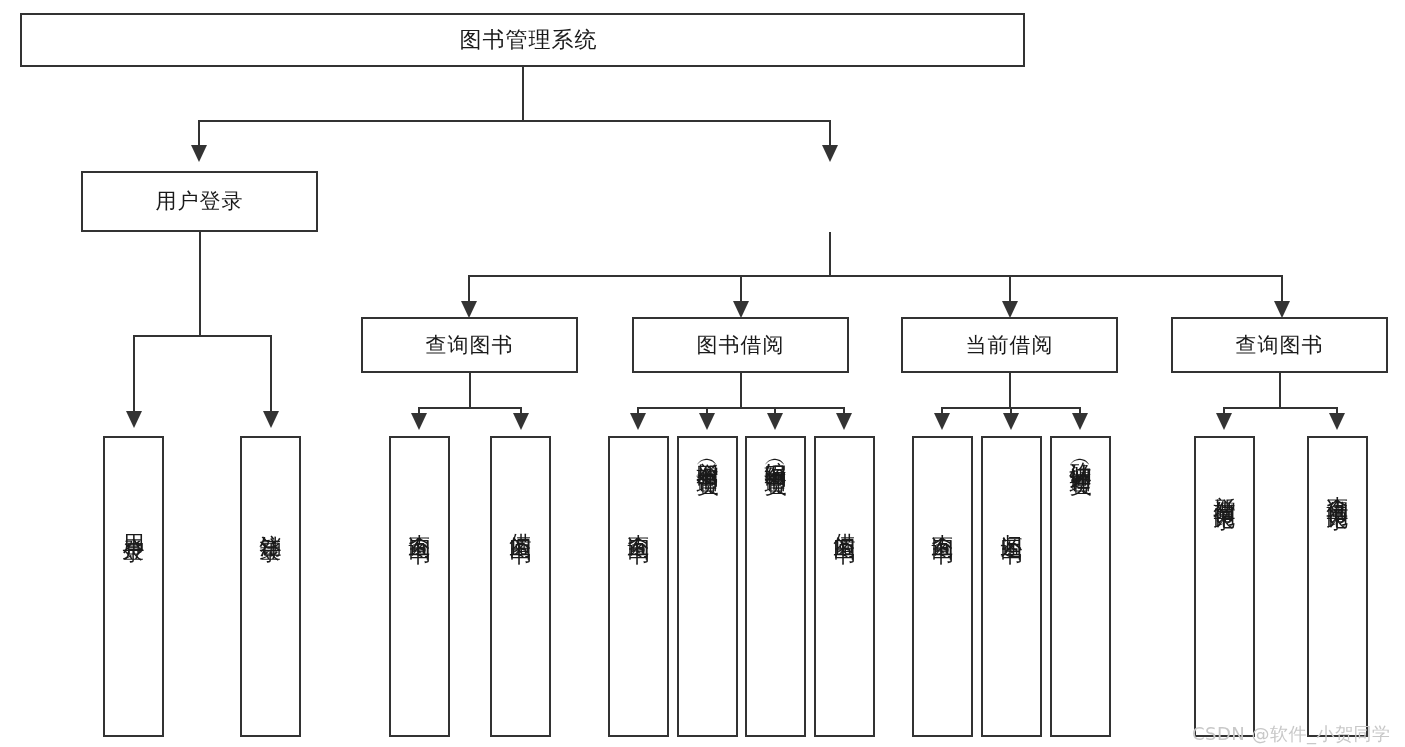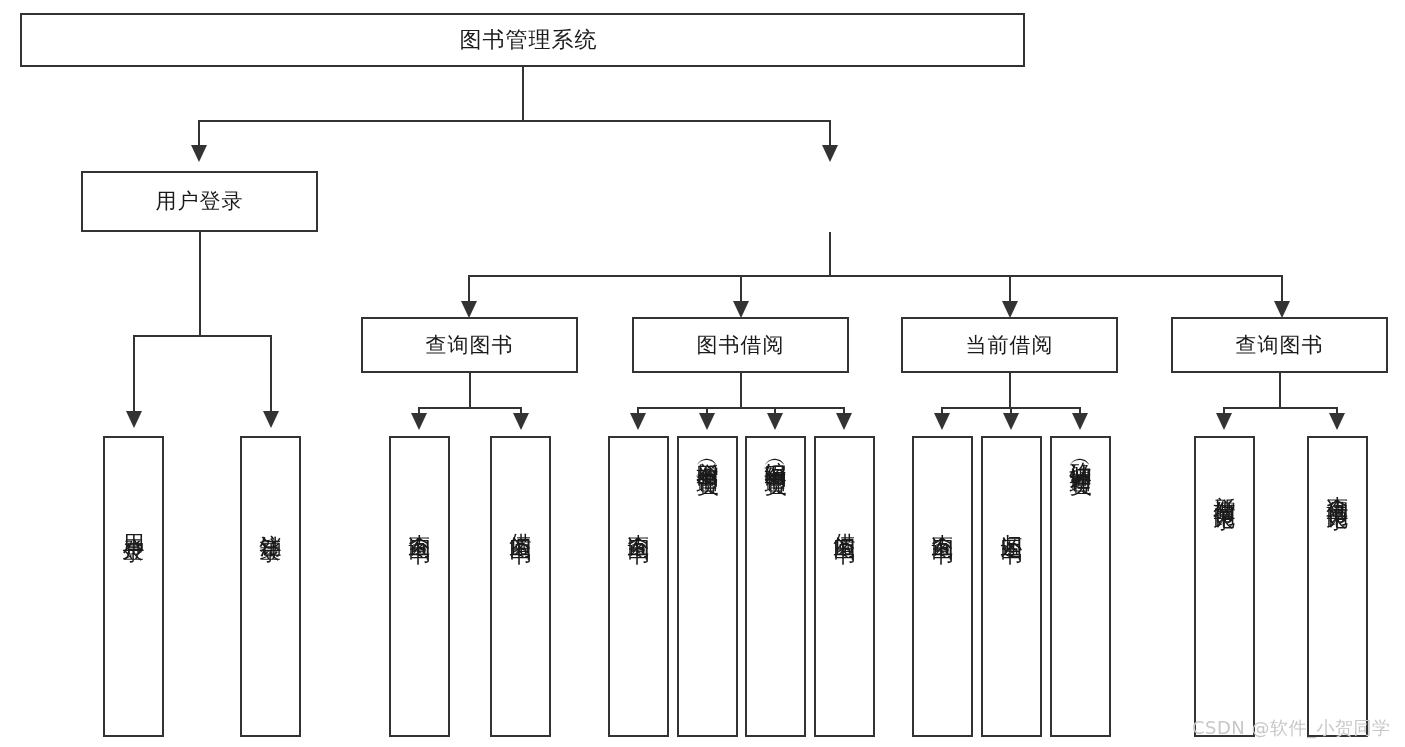--- a/index.html
+++ b/index.html
@@ -73,20 +73,21 @@
     border-left: 8px solid transparent;
     border-right: 8px solid transparent;
     border-top: 17px solid #333333;
   }
   .watermark {
     position: absolute;
     color: #c8c8c8;
     font-size: 18px;
     white-space: nowrap;
     letter-spacing: 0.5px;
+    margin-top: 6px;
   }
 </style>
 </head>
 <body>
 
 <div id="diagram-root">
 
   <div class="node root horiz" style="left:20px; top:13px; width:1005px; height:54px;padding-left:12px;">
     <span class="label">图书管理系统</span>
   </div>

